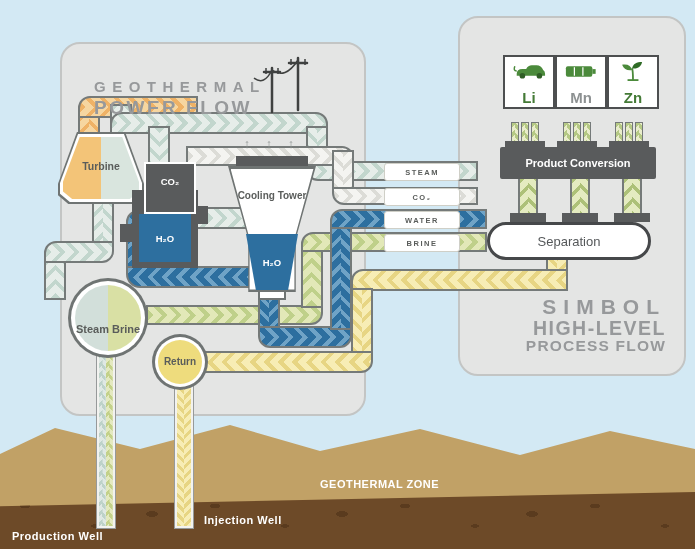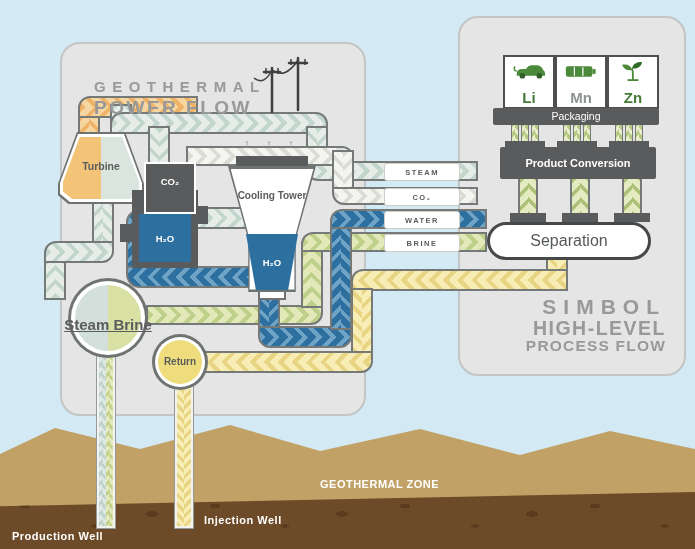--- a/index.html
+++ b/index.html
@@ -174,21 +174,21 @@
   <div class="node" style="left:246px;top:234px;width:52px;height:56px;background:#2d6f9f;clip-path:polygon(0 0,100% 0,81% 100%,19% 100%);display:flex;align-items:center;justify-content:center;">
     <span class="white-text" style="font-size:9.5px;">H₂O</span>
   </div>
   <div class="node" style="left:258px;top:290px;width:28px;height:10px;background:#fff;border:2px solid #6f7473;"></div>
   <div class="nlabel" style="left:228px;top:190px;width:88px;font-size:10px;font-weight:bold;line-height:1.25;">Cooling Tower</div>
 
   <div class="node" style="left:68px;top:278px;width:80px;height:80px;border-radius:50%;background:#6f7473;">
     <div style="position:absolute;left:3px;top:3px;right:3px;bottom:3px;border-radius:50%;background:#fff;"></div>
     <div style="position:absolute;left:7px;top:7px;right:7px;bottom:7px;border-radius:50%;background:linear-gradient(90deg,#d2dfda 50%,#d9e0a4 50%);"></div>
   </div>
-  <div class="nlabel" style="left:60px;top:316px;width:96px;font-size:15px;font-weight:bold;text-decoration:underline;">Steam Brine</div>
+  <div class="nlabel" style="left:60px;top:323px;width:96px;font-size:11px;font-weight:bold;">Steam Brine</div>
 
   <div class="node" style="left:152px;top:334px;width:56px;height:56px;border-radius:50%;background:#6f7473;">
     <div style="position:absolute;left:3px;top:3px;right:3px;bottom:3px;border-radius:50%;background:#fff;"></div>
     <div style="position:absolute;left:6px;top:6px;right:6px;bottom:6px;border-radius:50%;background:#eedc7d;"></div>
   </div>
   <div class="nlabel" style="left:152px;top:356px;width:56px;font-size:10px;font-weight:bold;">Return</div>
 
   <div class="card" style="left:555px;top:55px;width:44px;height:44px;">
     <svg width="34" height="20" viewBox="0 0 36 18">
       <rect x="2" y="4" width="28" height="11" rx="2" fill="#4b8a3b"></rect>
@@ -214,21 +214,20 @@
       <path d="M14 8 C15 3 19 1 25 1 C24 6 20 9 14 8 Z" fill="#2f6b26"></path>
       <line x1="9" y1="21" x2="21" y2="21" stroke="#4b8a3b" stroke-width="2"></line>
     </svg>
     <span class="sym sym-green">Zn</span>
   </div>
 
   <div class="stub" style="left:521px;top:99px;width:8px;height:10px;"></div>
   <div class="stub" style="left:573px;top:99px;width:8px;height:10px;"></div>
   <div class="stub" style="left:625px;top:99px;width:8px;height:10px;"></div>
 
-  <div class="bar" style="left:493px;top:108px;width:166px;height:17px;font-size:10.5px;line-height:17px;">Packaging</div>
 
   <div class="pipe thingreen small v-u" style="left:511px;top:122px;width:8px;height:26px;"></div>
   <div class="pipe thingreen small v-u" style="left:521px;top:122px;width:8px;height:26px;"></div>
   <div class="pipe thingreen small v-u" style="left:531px;top:122px;width:8px;height:26px;"></div>
   <div class="pipe thingreen small v-u" style="left:563px;top:122px;width:8px;height:26px;"></div>
   <div class="pipe thingreen small v-u" style="left:573px;top:122px;width:8px;height:26px;"></div>
   <div class="pipe thingreen small v-u" style="left:583px;top:122px;width:8px;height:26px;"></div>
   <div class="pipe thingreen small v-u" style="left:615px;top:122px;width:8px;height:26px;"></div>
   <div class="pipe thingreen small v-u" style="left:625px;top:122px;width:8px;height:26px;"></div>
   <div class="pipe thingreen small v-u" style="left:635px;top:122px;width:8px;height:26px;"></div>
@@ -238,15 +237,15 @@
   <div class="stub" style="left:609px;top:141px;width:40px;height:8px;"></div>
   <div class="bar" style="left:500px;top:147px;width:156px;height:32px;font-size:11px;font-weight:bold;line-height:32px;">Product Conversion</div>
 
   <div class="pipe widegreen v-u" style="left:518px;top:176px;width:20px;height:42px;"></div>
   <div class="pipe widegreen v-u" style="left:570px;top:176px;width:20px;height:42px;"></div>
   <div class="pipe widegreen v-u" style="left:622px;top:176px;width:20px;height:42px;"></div>
   <div class="stub" style="left:510px;top:213px;width:36px;height:9px;"></div>
   <div class="stub" style="left:562px;top:213px;width:36px;height:9px;"></div>
   <div class="stub" style="left:614px;top:213px;width:36px;height:9px;"></div>
 
-  <div class="node" style="left:487px;top:222px;width:164px;height:38px;background:#fff;border:3px solid #46484a;border-radius:19px;display:flex;align-items:center;justify-content:center;font-size:16px;color:#55585a;">Separation</div>
+  <div class="node" style="left:487px;top:222px;width:164px;height:38px;background:#fff;border:3px solid #46484a;border-radius:19px;display:flex;align-items:center;justify-content:center;font-size:13px;color:#55585a;">Separation</div>
 
 </div>
 
 </body></html>

